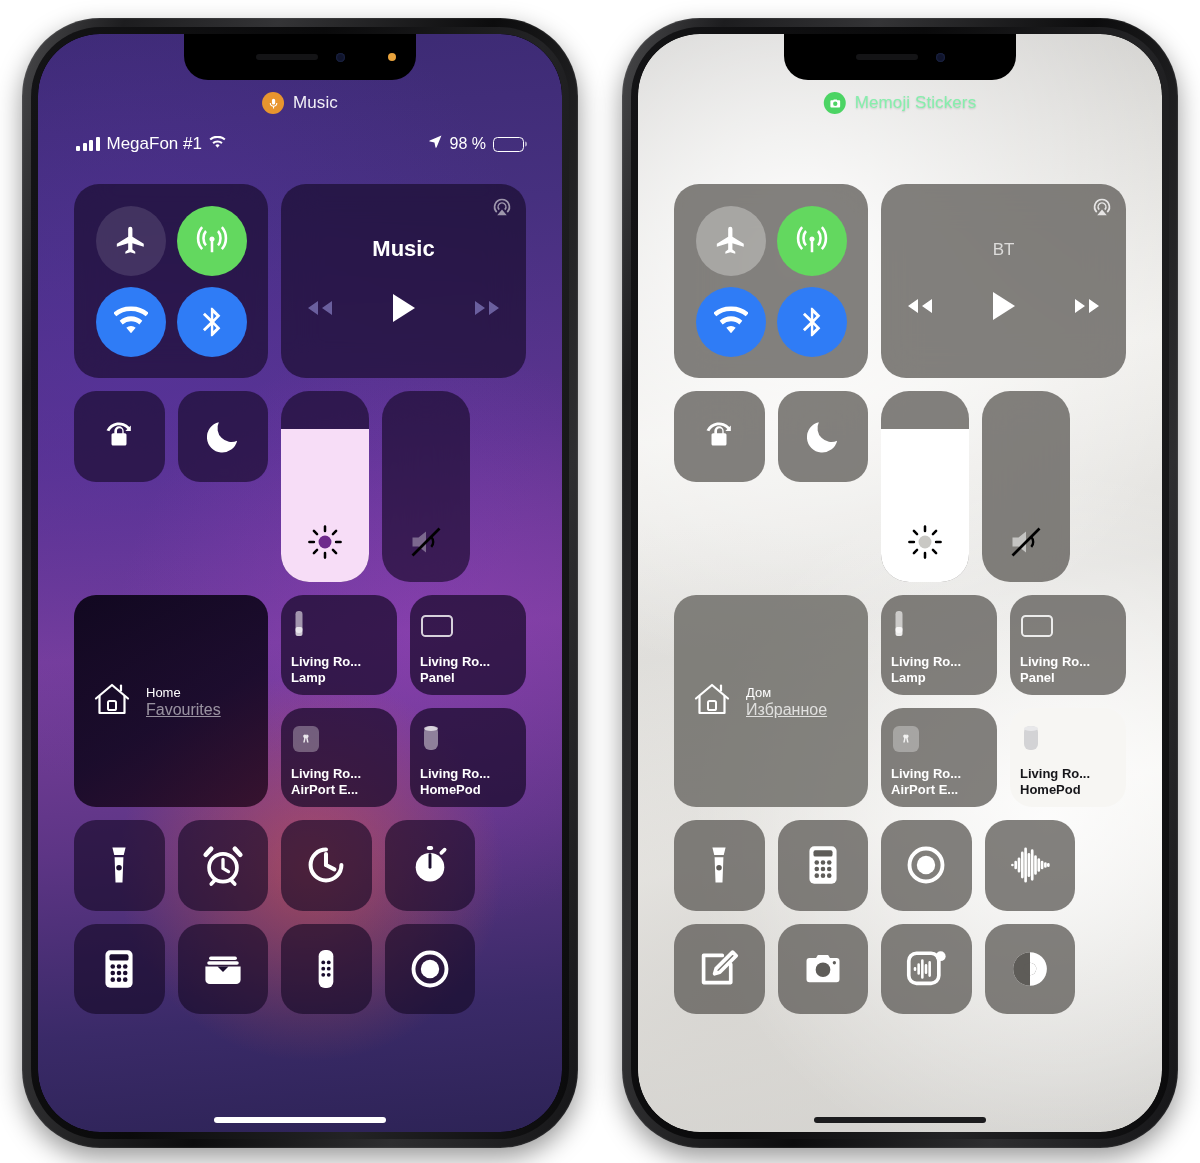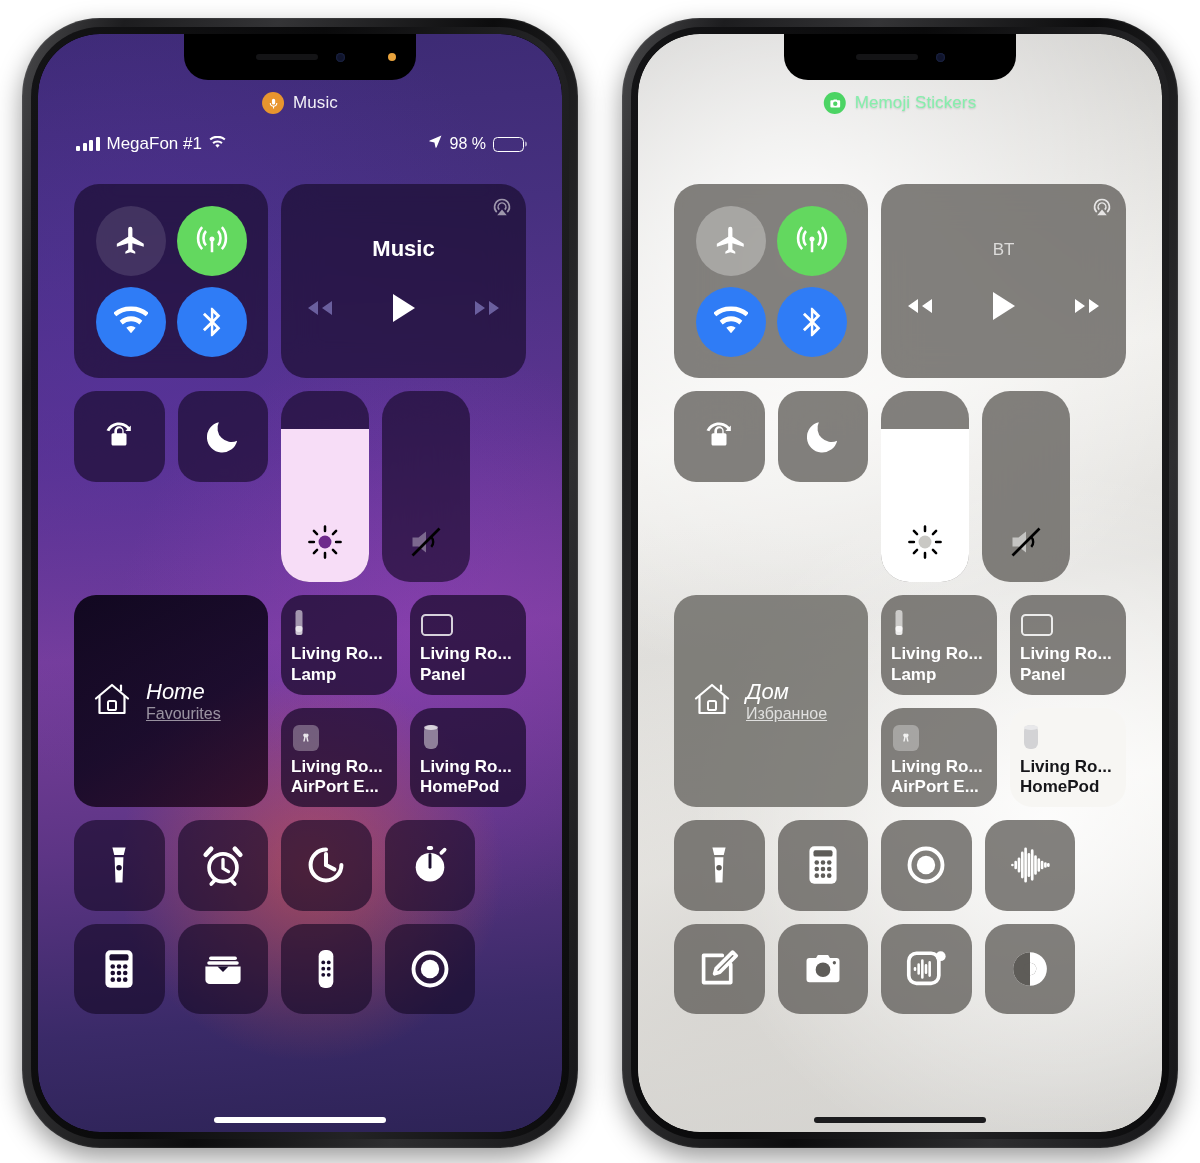--- a/index.html
+++ b/index.html
@@ -197,36 +197,36 @@
   .home-row { display: flex; gap: 13px; margin-bottom: 13px; }
   .home-card {
     width: 194px; height: 212px; border-radius: 22px;
     display: flex; align-items: center; gap: 12px; padding: 0 16px;
   }
   .dark .home-card {
     background: linear-gradient(150deg, rgba(10,4,22,.92) 0%, rgba(16,6,30,.88) 55%, rgba(40,10,34,.85) 100%);
   }
   .light .home-card { background: rgba(104,102,98,.80); }
   .home-card svg { width: 44px; height: 44px; flex: 0 0 auto; }
-  .home-txt-1 { font-size: 22px; color: #fff; font-weight: 400; font-style: italic; }
+  .home-txt-1 { font-size: 13px; color: #fff; font-weight: 400; }
   .home-txt-2 { font-size: 16px; font-weight: 400; text-decoration: underline; }
   .dark .home-txt-2 { color: rgba(255,255,255,.55); }
   .light .home-txt-2 { color: rgba(255,255,255,.75); }
 
   .home-grid { display: grid; grid-template-columns: 1fr 1fr; grid-template-rows: 1fr 1fr; gap: 13px; flex: 1; }
   .acc-tile {
     border-radius: 22px; padding: 11px 10px 9px;
     display: flex; flex-direction: column; justify-content: space-between;
     height: 99.5px; position: relative; overflow: hidden;
   }
   .dark .acc-tile { background: rgba(22,9,38,.70); }
   .light .acc-tile { background: rgba(96,94,90,.78); }
   .acc-tile.on-light { background: #f7f6f3 !important; }
   .acc-glyph { height: 40px; display: flex; align-items: center; }
-  .acc-name { font-size: 17px; line-height: 1.22; font-weight: 600; color: #fff; }
+  .acc-name { font-size: 13px; line-height: 1.22; font-weight: 600; color: #fff; }
   .acc-tile.on-light .acc-name { color: #16161a; }
 
   
   .icon-row { display: flex; gap: 13px; margin-bottom: 13px; }
   .icon-tile {
     width: 90.5px; height: 90.5px; border-radius: 22px;
     display: flex; align-items: center; justify-content: center;
   }
   .dark .icon-tile { background: rgba(20,8,36,.62); }
   .light .icon-tile { background: rgba(96,94,90,.78); }

